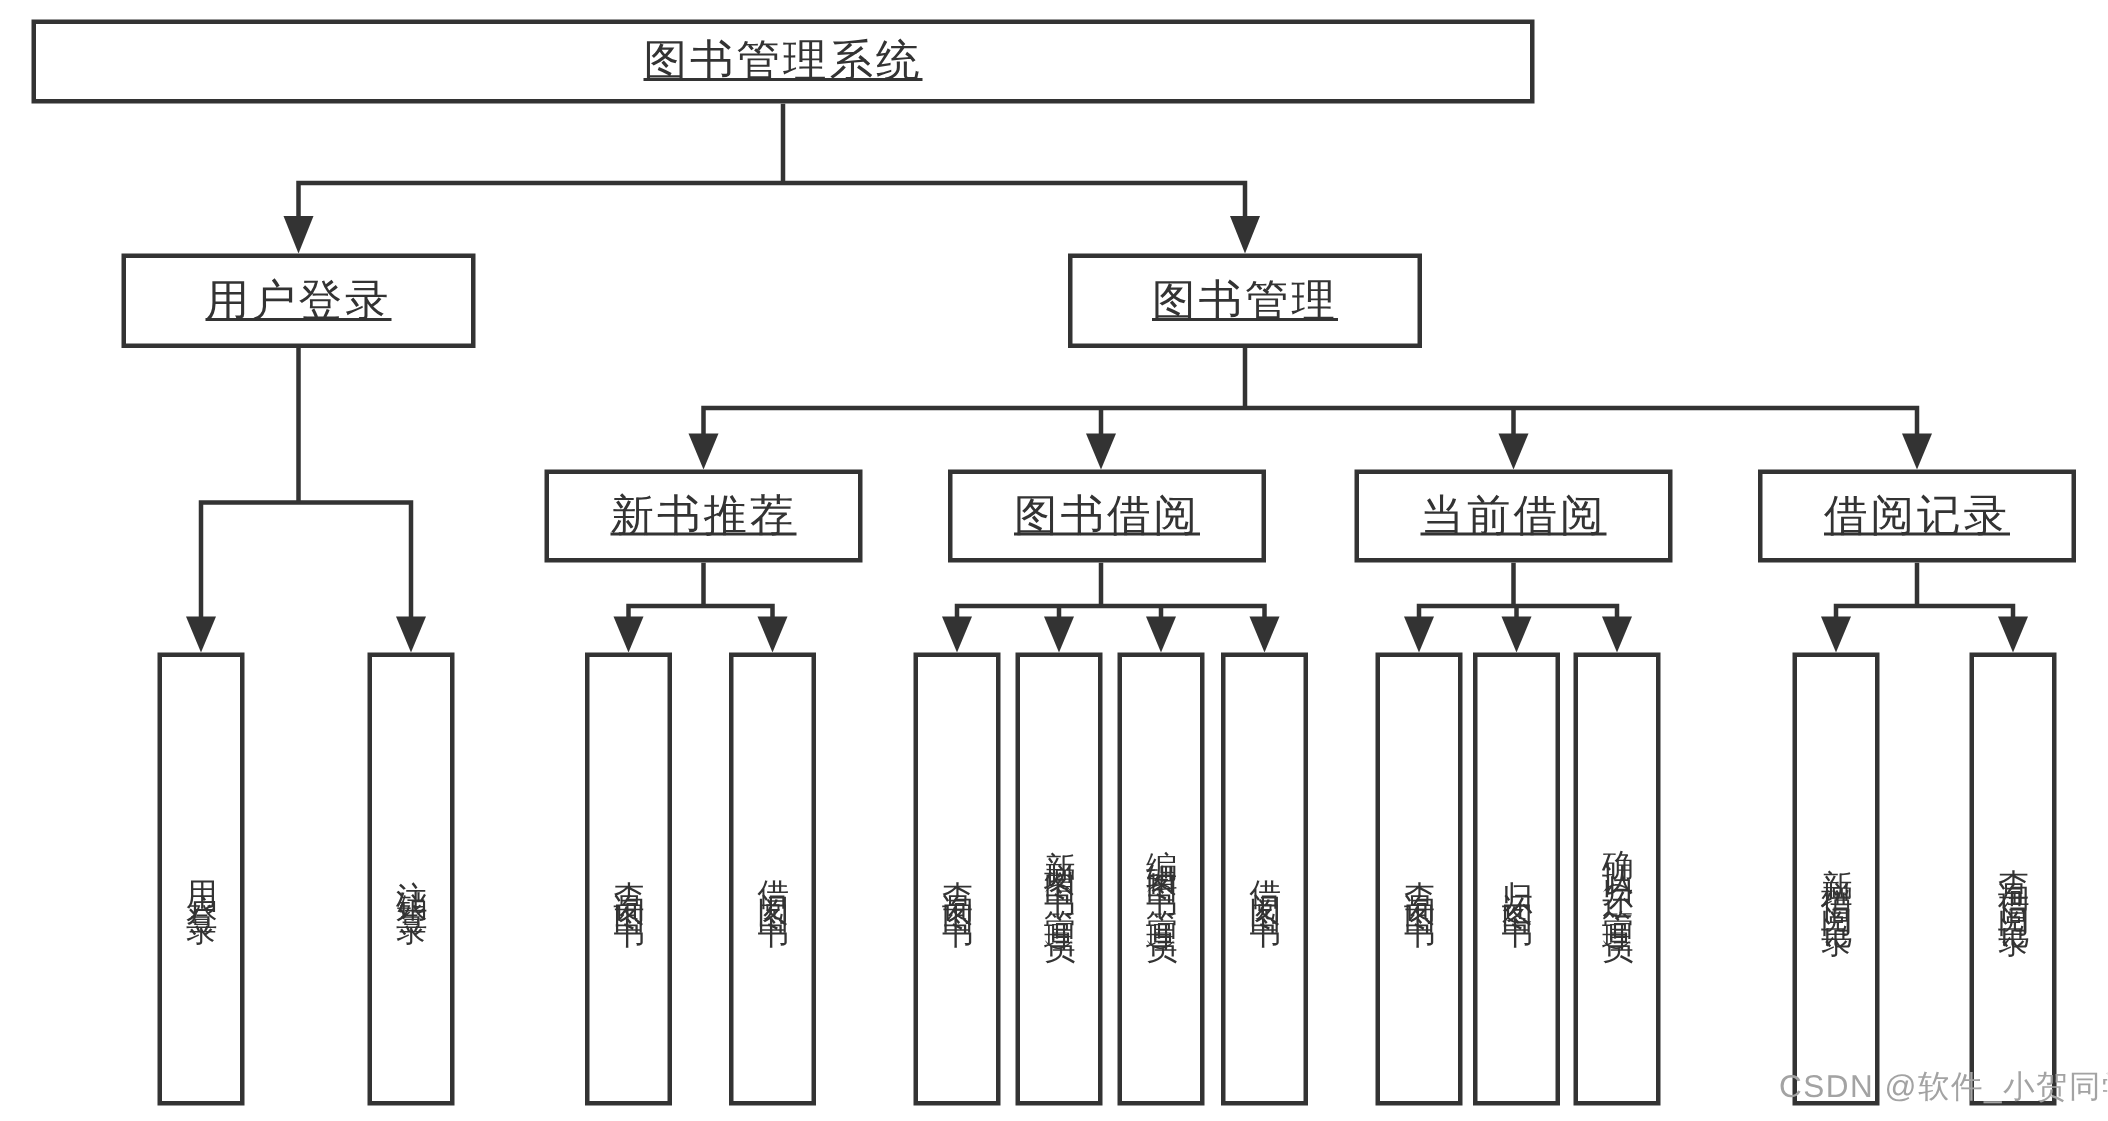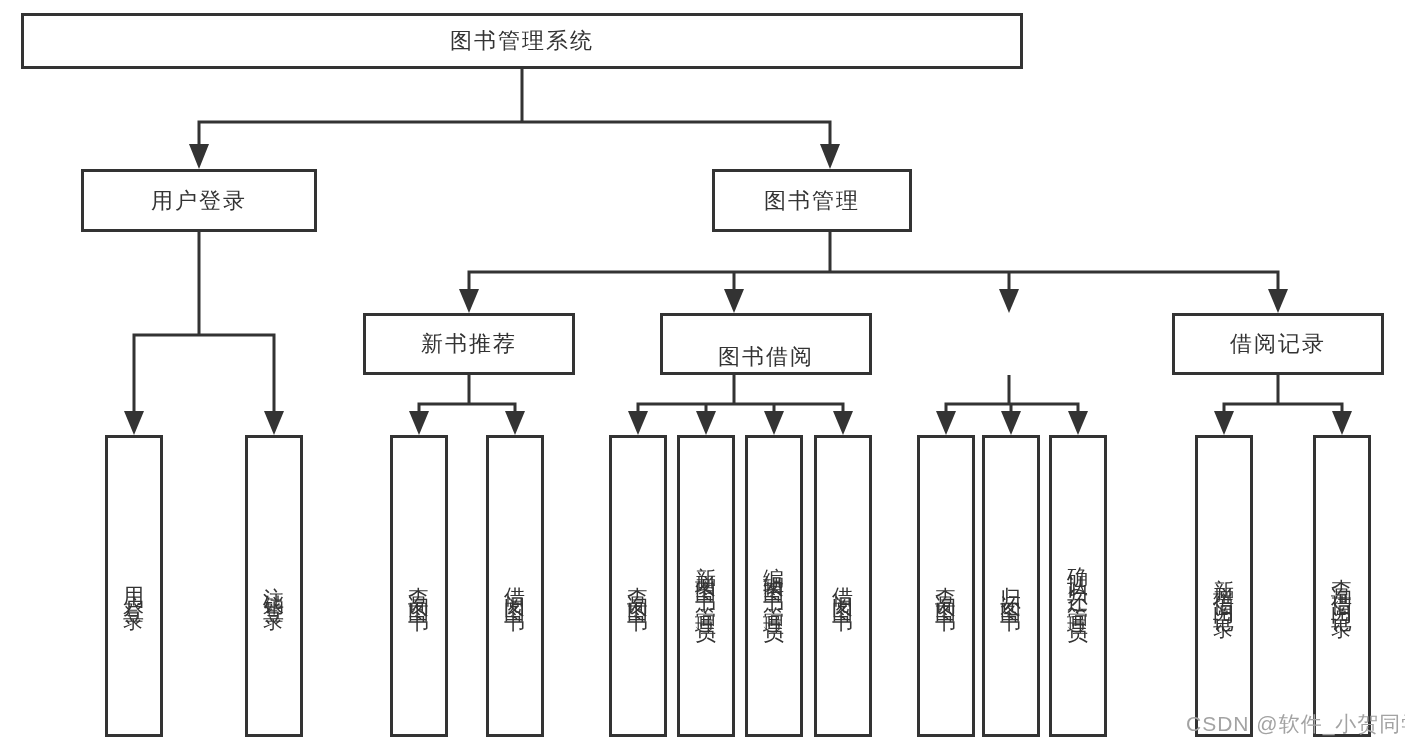--- a/index.html
+++ b/index.html
@@ -22,23 +22,24 @@
     box-sizing: border-box;
     border: 3px solid #333333;
     background: #ffffff;
     display: flex;
     align-items: center;
     justify-content: center;
     color: #333333;
     z-index: 1;
   }
   .node.h span {
-    font-size: 22px;
+    font-size: 29px;
     letter-spacing: 2px;
     white-space: nowrap;
+    text-decoration: underline;
   }
   .node.v span {
     writing-mode: vertical-rl;
     text-orientation: mixed;
     font-size: 21px;
     letter-spacing: 8px;
     line-height: 1;
   }
   .watermark {
     position: absolute;
@@ -89,29 +90,32 @@
     </g>
   </svg>
 
   <div class="node h" style="left:21px; top:13px; width:1002px; height:56px;">
     <span>图书管理系统</span>
   </div>
 
   <div class="node h" style="left:81px; top:169px; width:236px; height:63px;">
     <span>用户登录</span>
   </div>
-  <div class="node h" style="left:712px; top:169px; width:200px; height:63px;">
+  <div class="node h" style="left:712px; top:169px; width:236px; height:63px;">
     <span>图书管理</span>
   </div>
 
   <div class="node h" style="left:363px; top:313px; width:212px; height:62px;text-align:center;">
     <span>新书推荐</span>
   </div>
-  <div class="node h" style="left:660px; top:313px; width:212px; height:62px;align-items:flex-end;">
+  <div class="node h" style="left:632px; top:313px; width:212px; height:62px;">
     <span>图书借阅</span>
+  </div>
+  <div class="node h" style="left:903px; top:313px; width:212px; height:62px;">
+    <span>当前借阅</span>
   </div>
   <div class="node h" style="left:1172px; top:313px; width:212px; height:62px;">
     <span>借阅记录</span>
   </div>
 
   <div class="node v" style="left:105px; top:435px; width:58px; height:302px;">
     <span>用户登录</span>
   </div>
   <div class="node v" style="left:245px; top:435px; width:58px; height:302px;">
     <span>注销登录</span>

